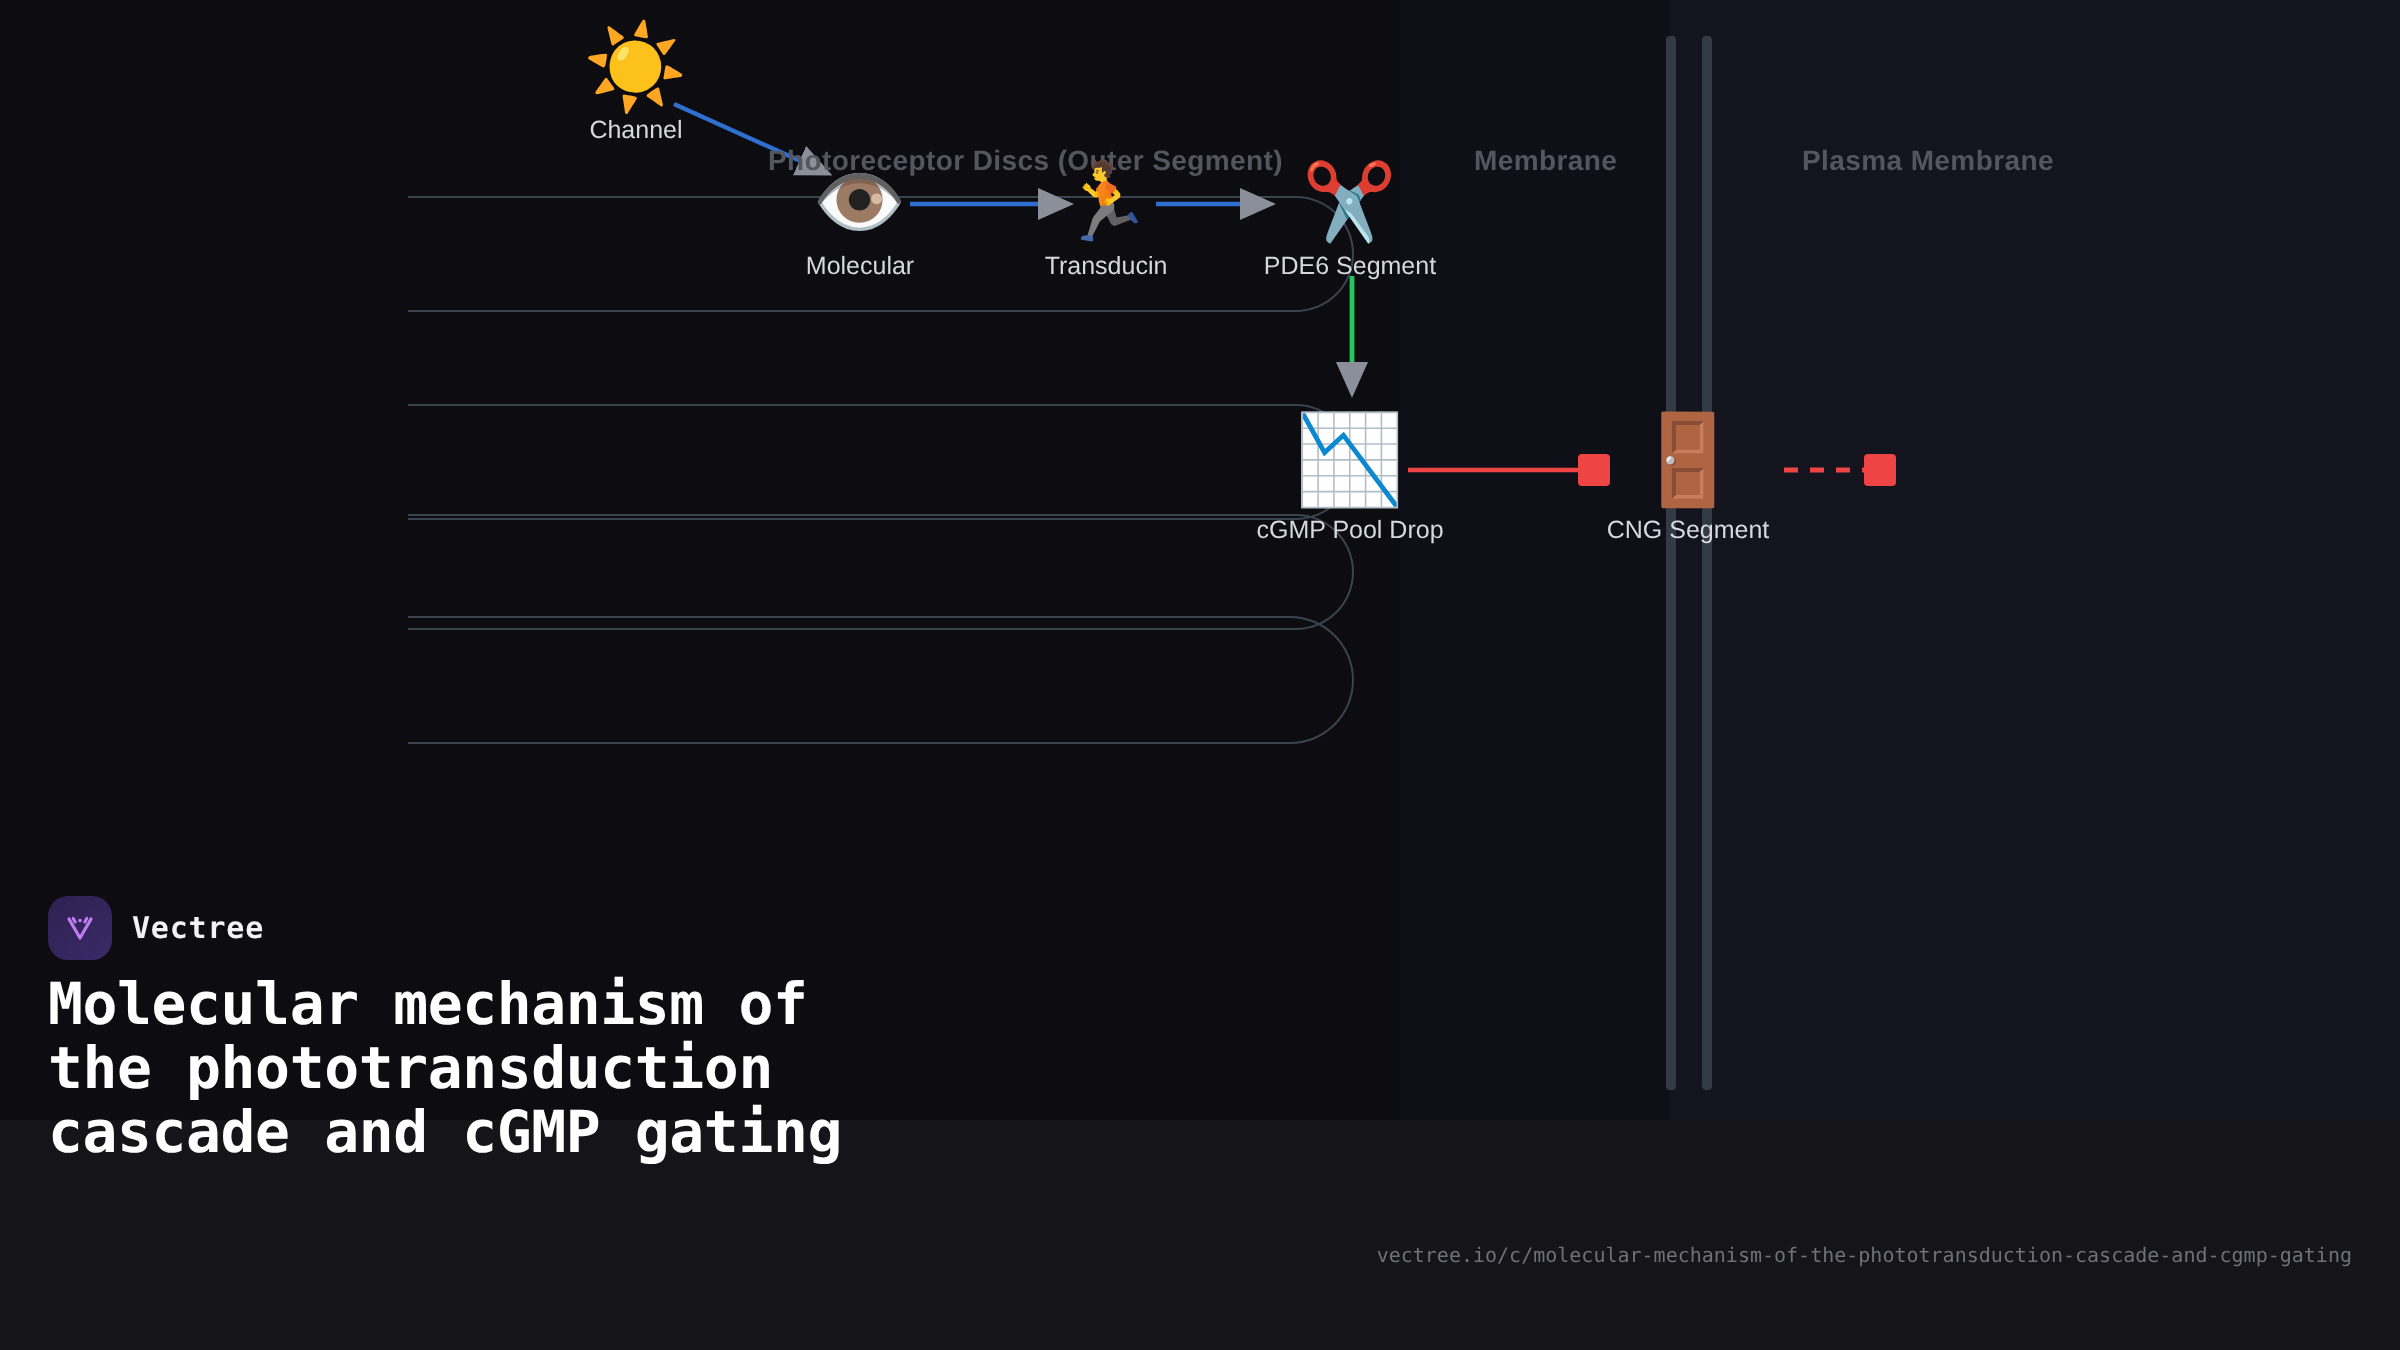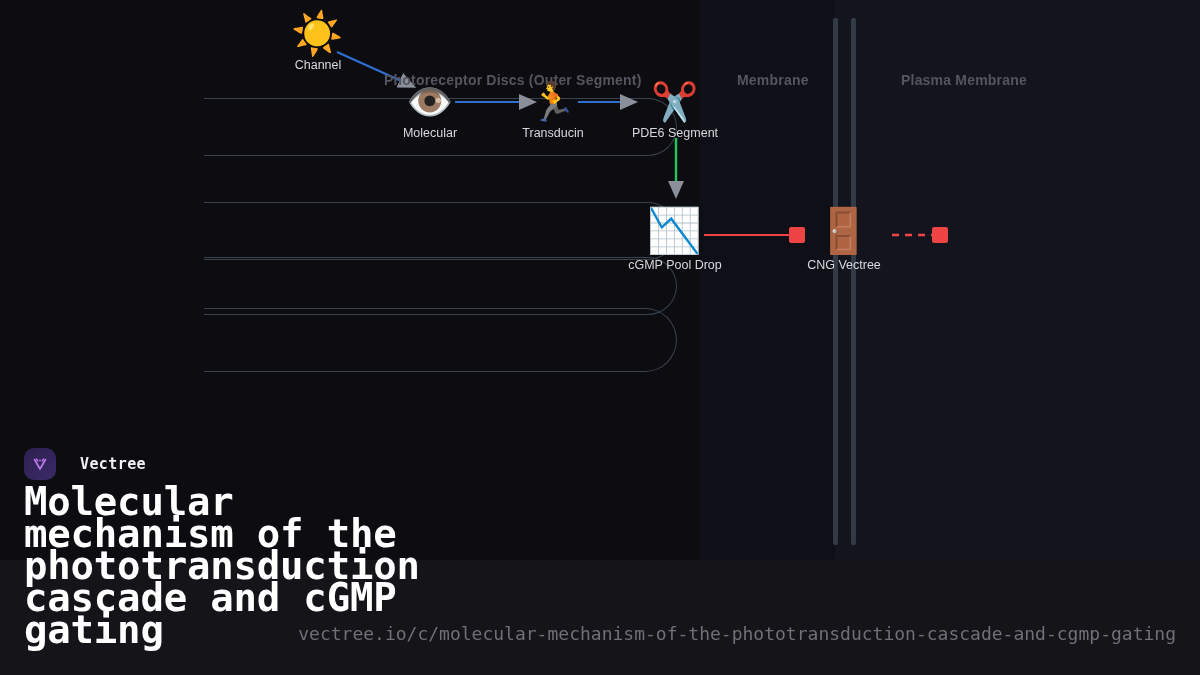--- a/index.html
+++ b/index.html
@@ -129,21 +129,21 @@
     left: 0; top: 560px;
     width: 1200px; height: 115px;
     background: #141419;
   }
 
   #brand-row {
     position: absolute;
     left: 24px; top: 448px;
     display: flex;
     align-items: center;
-    gap: 24px;
+    gap: 10px;
   }
   #brand-logo {
     width: 32px; height: 32px;
     border-radius: 10px;
     background: linear-gradient(145deg, #2e2150 0%, #3a2a68 100%);
     display: flex;
     align-items: center;
     justify-content: center;
   }
   #brand-name {
@@ -152,32 +152,32 @@
     font-weight: bold;
     color: #f2f2f5;
     letter-spacing: 0.4px;
   }
 
   #page-title {
     position: absolute;
     left: 24px; top: 486px;
     width: 430px;
     font-family: "DejaVu Sans Mono", monospace;
-    font-size: 39px;
+    font-size: 29px;
     font-weight: bold;
     line-height: 32px;
     color: #ffffff;
     letter-spacing: -0.2px;
   }
 
   #footer-url {
     position: absolute;
     right: 24px; top: 623px;
     font-family: "DejaVu Sans Mono", monospace;
-    font-size: 18px;
+    font-size: 10px;
     color: #6f7078;
     white-space: nowrap;
   }
 </style>
 </head>
 <body>
 
 <div id="canvas">
 
   <div class="region" id="region-discs"></div>
@@ -254,21 +254,21 @@
     <div class="node-label">PDE6 Segment</div>
   </div>
 
   <div class="node" id="node-cgmp">
     <div class="node-icon">📉</div>
     <div class="node-label">cGMP Pool Drop</div>
   </div>
 
   <div class="node" id="node-cng">
     <div class="node-icon">🚪</div>
-    <div class="node-label">CNG Vectree</div>
+    <div class="node-label">CNG Segment</div>
   </div>
 
   <div id="footer"></div>
 
   <div id="brand-row">
     <div id="brand-logo">
       <svg width="20" height="20" viewBox="0 0 20 20" aria-hidden="true">
         <path d="M4.5 5.5 L10 15 L15.5 5.5" fill="none" stroke="#c07cf0" stroke-width="1.6" stroke-linecap="round" stroke-linejoin="round"></path>
         <path d="M6.6 5.2 L7.6 7.0" stroke="#c07cf0" stroke-width="1.5" stroke-linecap="round"></path>
         <path d="M13.4 5.2 L12.4 7.0" stroke="#c07cf0" stroke-width="1.5" stroke-linecap="round"></path>

